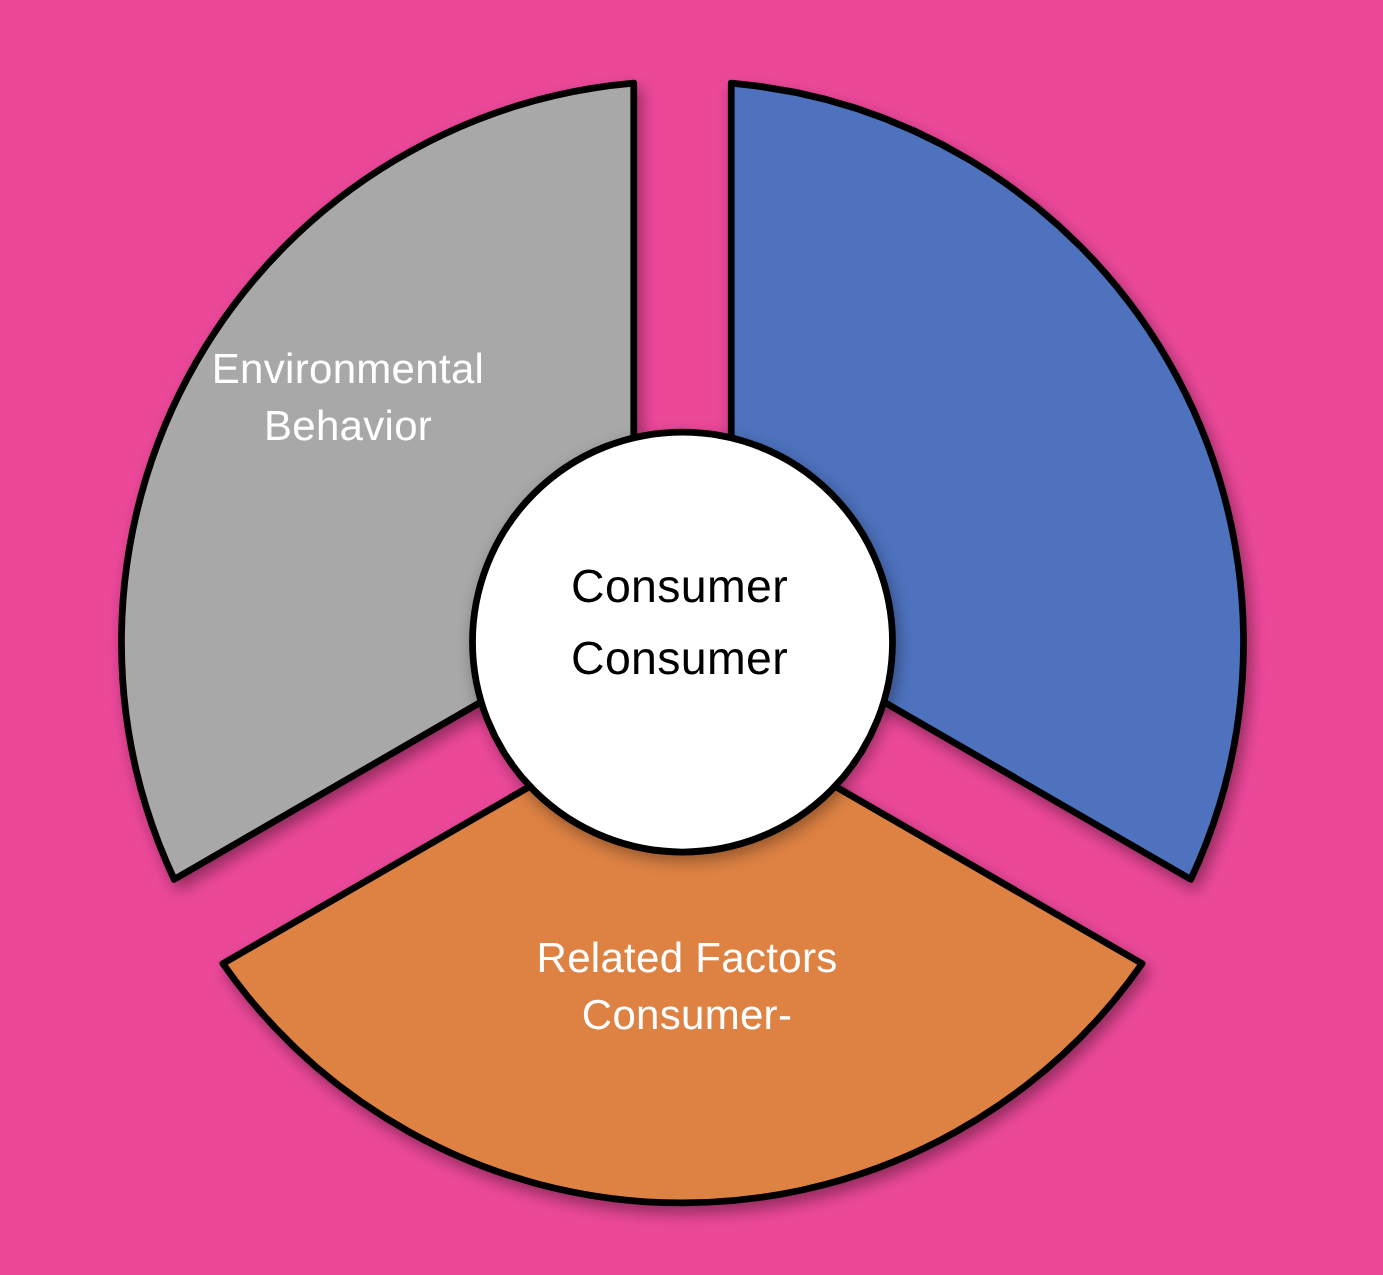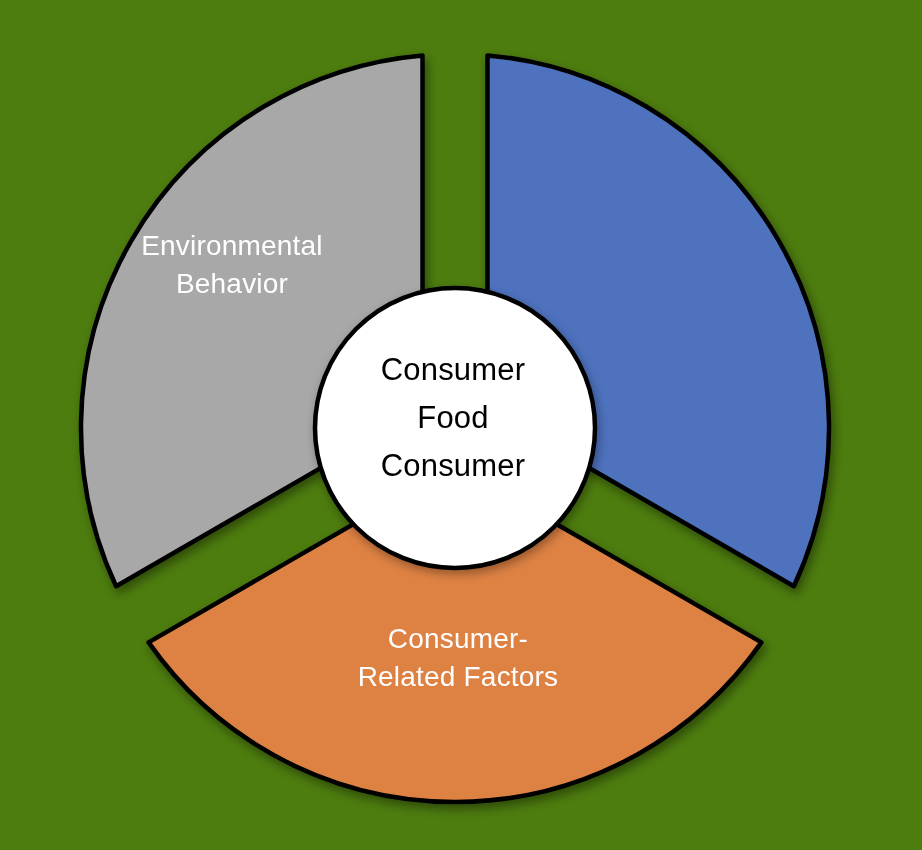--- a/index.html
+++ b/index.html
@@ -5,21 +5,21 @@
   html, body {
     margin: 0;
     padding: 0;
     background: #ffffff;
     font-family: "Liberation Sans", sans-serif;
   }
   .stage {
     position: relative;
     width: 922px;
     height: 850px;
-    background: #4d7c0f;
+    background: #ec4899;
     overflow: hidden;
   }
   .diagram-svg {
     position: absolute;
     left: 0;
     top: 0;
     width: 922px;
     height: 850px;
   }
   .slice {
@@ -64,23 +64,22 @@
     <circle class="hub" cx="455" cy="428" r="140" stroke-width="4.5" fill="#ffffff" stroke="#000000"></circle>
   </svg>
 
   <div class="label env-label" style="color: rgb(255, 255, 255);">
     <span class="line">Environmental</span>
     <span class="line">Behavior</span>
   </div>
 
 
   <div class="label cons-label" style="color: rgb(255, 255, 255);">
+    <span class="line">Related Factors</span>
     <span class="line">Consumer-</span>
-    <span class="line">Related Factors</span>
   </div>
 
-  <div class="label center-label" style="color: rgb(0, 0, 0);">
+  <div class="label center-label" style="color: rgb(0, 0, 0); margin-top: 21px;">
     <span class="line">Consumer</span>
-    <span class="line">Food</span>
     <span class="line">Consumer</span>
   </div>
 
 </div>
 
 </body></html>

